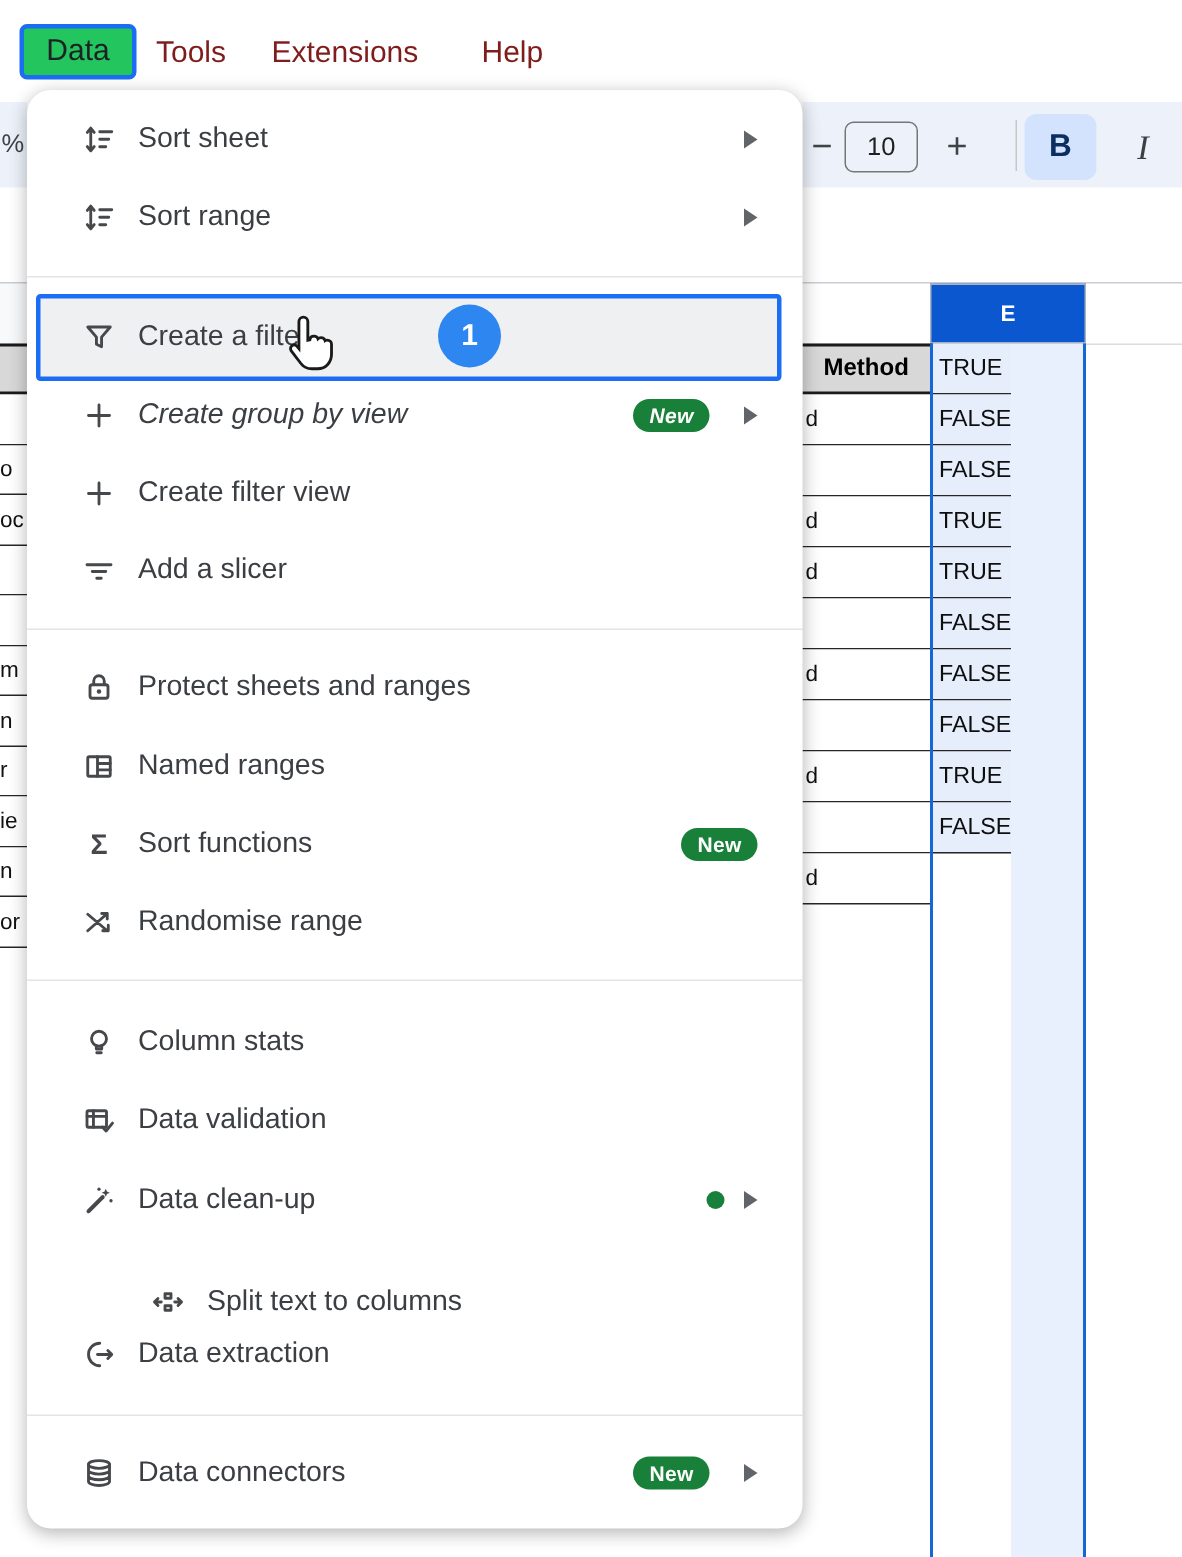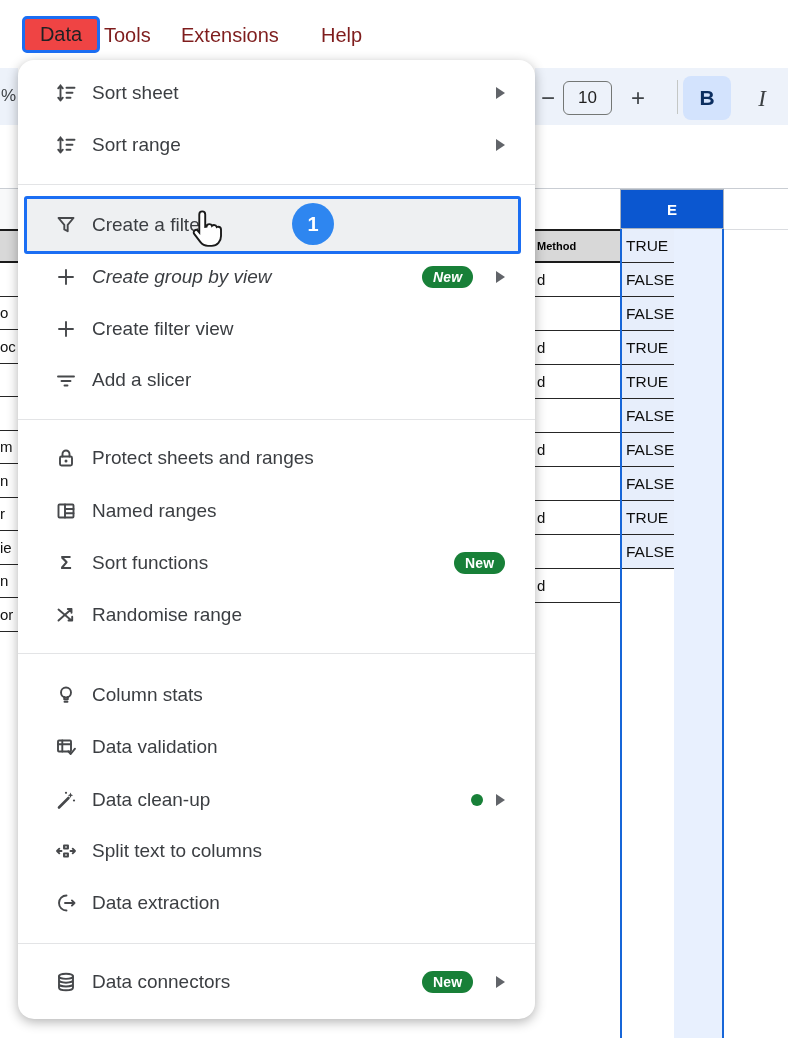--- a/index.html
+++ b/index.html
@@ -1,21 +1,21 @@
 <!DOCTYPE html>
 <html><head>
 <meta charset="utf-8">
 <style>
   html,body{margin:0;padding:0;background:#fff;font-family:"Liberation Sans",sans-serif;}
   #screen{position:relative;width:788px;height:1038px;overflow:hidden;background:#fff;}
 
   
   .menubar-item{position:absolute;top:24px;font-size:20px;color:#7f1d1d;white-space:nowrap;}
-  #data-btn{position:absolute;left:22px;top:16px;width:72px;height:31px;border:3px solid #1b6ef3;border-radius:5px;
-    background:#ef4444;display:flex;align-items:center;justify-content:center;font-size:20px;color:#1f2124;}
+  #data-btn{position:absolute;left:13px;top:16px;width:72px;height:31px;border:3px solid #1b6ef3;border-radius:5px;
+    background:#22c55e;display:flex;align-items:center;justify-content:center;font-size:20px;color:#1f2124;}
 
   
   .band{position:absolute;top:68px;height:57px;background:#edf2fa;}
   #band-right{left:535px;width:253px;}
   #band-left{left:0;width:18px;}
   .tb-txt{position:absolute;color:#3f4347;}
   #fontsize-box{position:absolute;left:563px;top:81px;width:47px;height:32px;border:1.5px solid #747775;border-radius:6px;
     display:flex;align-items:center;justify-content:center;font-size:17px;color:#1f1f1f;background:transparent;}
   #tb-divider{position:absolute;left:677px;top:80px;width:1px;height:34px;background:#c4c7c5;}
   #bold-btn{position:absolute;left:683px;top:76px;width:48px;height:44px;background:#d3e3fd;border-radius:8px;
@@ -23,21 +23,21 @@
   #italic-btn{position:absolute;left:744px;top:80px;width:36px;height:38px;display:flex;align-items:center;justify-content:center;
     font-family:"Liberation Serif",serif;font-style:italic;font-size:23px;color:#3c4043;}
 
   
   #grid-topline{position:absolute;left:535px;top:188px;width:253px;height:1px;background:#c9cdd3;}
   #grid-line-229{position:absolute;left:724px;top:229px;width:64px;height:1px;background:#dadce0;}
   #e-col-header{position:absolute;left:620px;top:189px;width:104px;height:40px;background:#0b57d0;border:1px solid #a9b2bf;
     box-sizing:border-box;display:flex;align-items:center;justify-content:center;color:#fff;font-weight:700;font-size:15px;}
   #method-cell{position:absolute;left:535px;top:229px;width:87px;height:34px;background:#d8d8d8;box-sizing:border-box;
     border-top:2px solid #1b1b1b;border-bottom:2px solid #1b1b1b;display:flex;align-items:center;
-    font-weight:700;font-size:11px;color:#000;padding-left:2px;overflow:hidden;}
+    font-weight:700;font-size:16px;color:#000;padding-left:14px;overflow:hidden;}
   #d-rows{position:absolute;left:535px;top:263px;width:87px;}
   .dcell{height:34px;box-sizing:border-box;border-bottom:1px solid #262626;background:#fff;font-size:15px;color:#111;
     display:flex;align-items:center;padding-left:2px;overflow:hidden;}
   #e-col-wrap{position:absolute;left:620px;top:229px;width:104px;height:809px;box-sizing:border-box;
     border-left:2px solid #1766d8;border-right:2px solid #1766d8;display:flex;flex-direction:row;}
   #e-active-cell{height:34px;box-sizing:border-box;background:#eef4fe;border:2px solid #1766d8;border-left-width:0;border-right-width:0;}
   .ecell{height:34px;box-sizing:border-box;border-bottom:1px solid #262626;background:#e7eefb;font-size:15.5px;color:#0e0e0e;
     display:flex;align-items:center;padding-left:4px;}
   #e-cont{flex:1;background:#e8f0fe;}
 
@@ -275,21 +275,21 @@
             <path d="M16.5 4.5l.8 1.9 1.9.8-1.9.8-.8 1.9-.8-1.9-1.9-.8 1.9-.8.8-1.9z" fill="#46484b" stroke="none"></path>
             <circle cx="20" cy="12.5" r="1.1" fill="#46484b" stroke="none"></circle>
             <circle cx="12" cy="4.8" r="1.1" fill="#46484b" stroke="none"></circle>
           </svg>
       </span>
       <span class="lbl">Data clean-up</span>
       <span class="green-dot"></span>
       <span class="sub-arrow"></span>
     </div>
 
-    <div class="mi" style="top:765px;">
+    <div class="mi" style="top:782px;margin-left:46px;">
       <span class="ic">
         <svg class="icsvg" viewBox="0 0 24 24">
             <path d="M7.5 12H3M3 12l2.3-2.3M3 12l2.3 2.3M16.5 12H21M21 12l-2.3-2.3M21 12l-2.3 2.3M10 6.5h4v3h-4zM10 14.5h4v3h-4z"></path>
           </svg>
       </span>
       <span class="lbl">Split text to columns</span>
     </div>
 
     <div class="mi" style="top:817px;">
       <span class="ic">

